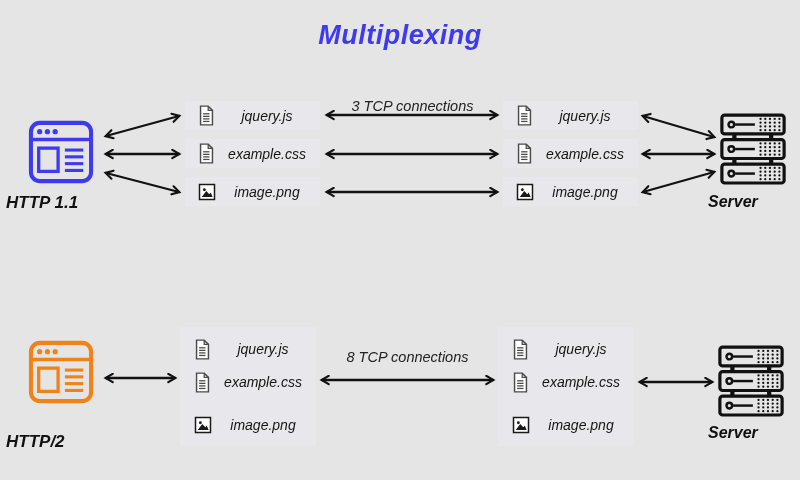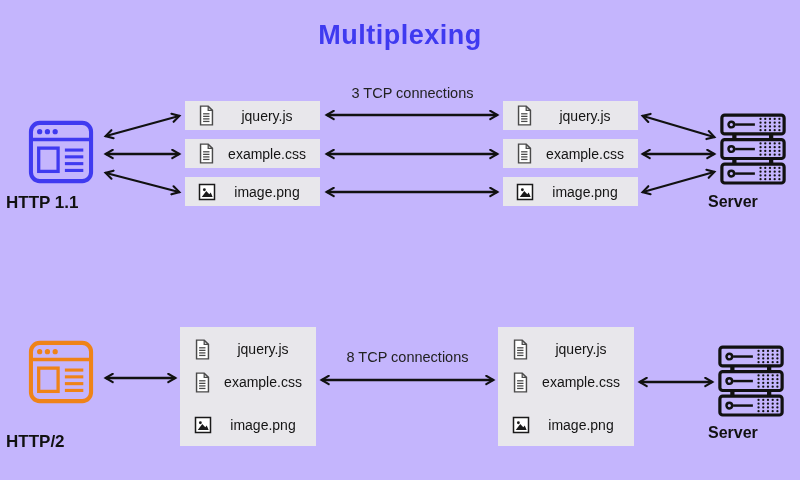--- a/index.html
+++ b/index.html
@@ -1,18 +1,18 @@
 <!DOCTYPE html>
 <html style="--accent-blue: #3f3af0; --accent-orange: #ef8318; --chip-bg: #e8e7eb;"><head>
 <meta charset="utf-8">
 <style>
   html,body{margin:0;padding:0;background:#fff;}
   #canvas{
-    position:relative;width:800px;height:480px;background:#c4b5fd;overflow:hidden;
-    font-family:"Liberation Sans",sans-serif;color:#1c1c1c;
+    position:relative;width:800px;height:480px;background:#e5e5e5;overflow:hidden;
+    font-family:"Liberation Sans",sans-serif;color:#1c1c1c;font-style:italic;
   }
   .title{
     position:absolute;top:20px;left:0;width:800px;text-align:center;
     font-size:27px;font-weight:bold;letter-spacing:.5px;color:var(--accent-blue,#3f3af0);
   }
   
   .client-icon{position:absolute;width:66px;height:64px;}
   .client-icon.blue{color:var(--accent-blue,#3f3af0);}
   .client-icon.orange{color:var(--accent-orange,#ef8318);}
   .client-label{
@@ -139,21 +139,21 @@
     <span class="fileicon">
       <svg viewBox="0 0 24 24" width="20" height="20">
           <rect x="2" y="2" width="20" height="20" fill="#fff" stroke="#1a1a1a" stroke-width="2"></rect>
           <circle cx="8.5" cy="9" r="1.9" fill="#1a1a1a"></circle>
           <path d="M5,18.5 L11,10.5 L15,15 L17,12.8 L19.5,18.5 z" fill="#1a1a1a"></path>
         </svg>
     </span>
     <span class="label">image.png</span>
   </div>
 
-  <div class="conn-label" style="left:325px;top:85px;width:175px;">3 TCP connections</div>
+  <div class="conn-label" style="left:325px;top:98px;width:175px;">3 TCP connections</div>
 
   <div class="server-icon" style="left:720px;top:112px;">
     <svg viewBox="0 0 70 78" width="66" height="76">
       <g fill="none" stroke="currentColor" stroke-width="3.4">
         <rect x="2" y="2" width="66" height="20" rx="3"></rect>
         <rect x="2" y="28" width="66" height="20" rx="3"></rect>
         <rect x="2" y="54" width="66" height="20" rx="3"></rect>
       </g>
       <g fill="currentColor">
         <rect x="13" y="22" width="4.5" height="6"></rect>

